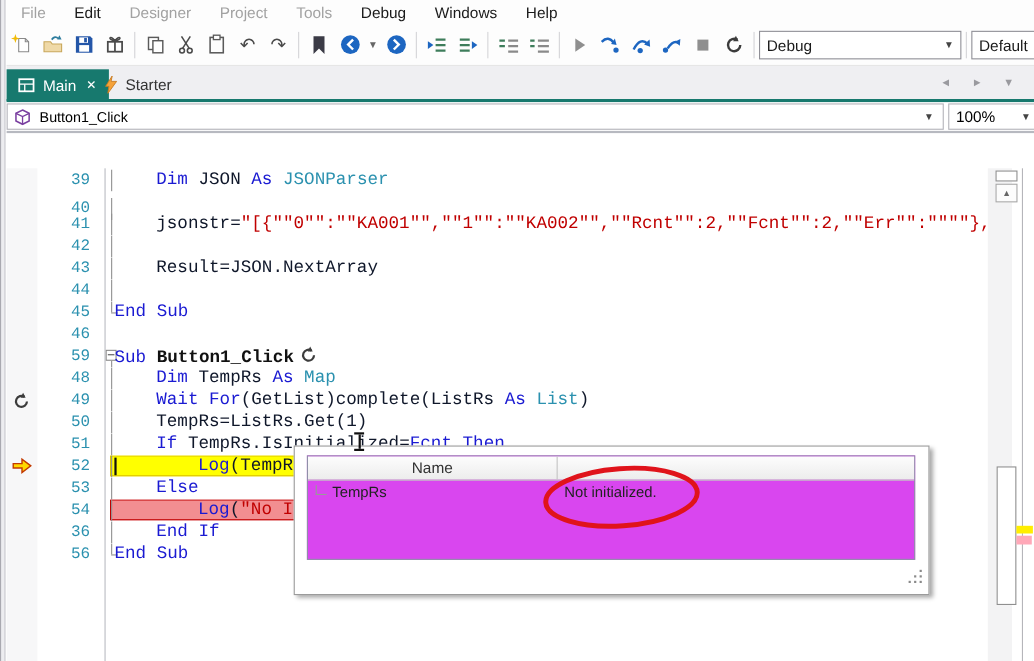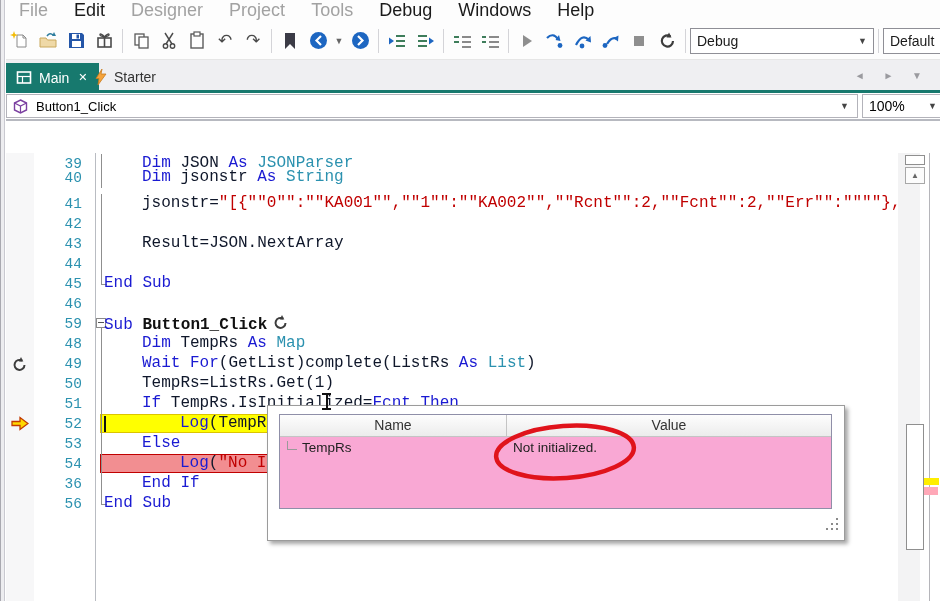--- a/index.html
+++ b/index.html
@@ -5,21 +5,21 @@
   html,body{margin:0;padding:0;}
   body{font-family:"Liberation Sans",sans-serif;background:#fff;}
   #app{position:relative;width:940px;height:601px;background:#fff;overflow:hidden;}
 
   
   #left-strip{position:absolute;left:0;top:0;width:5px;height:601px;background:#ededf0;
     border-right:1px solid #c9c9d0;border-left:1px solid #a9a9b0;box-sizing:border-box;z-index:3;}
 
   
   #menubar{position:absolute;left:6px;top:0;width:934px;height:22px;background:#fdfdfd;
-    display:flex;align-items:center;font-size:18px;}
+    display:flex;align-items:center;font-size:14px;}
   .menu-item{padding:2px 13px 3px 13px;color:#1a1a1a;cursor:default;}
   .menu-item.disabled{color:#a2a2a2;}
 
   
   #toolbar{position:absolute;left:6px;top:22px;width:934px;height:38px;background:#fdfdfd;
     display:flex;align-items:center;border-bottom:1px solid #e6e6e6;box-sizing:border-box;}
   .tb-btn{width:28px;height:28px;display:flex;align-items:center;justify-content:center;flex:0 0 auto;}
   .tb-btn.narrow{width:14px;}
   .tb-sep{width:1px;height:24px;background:#d4d4d8;margin:0 4px;flex:0 0 auto;}
   .tb-glyph{font-size:16px;color:#555;line-height:1;}
@@ -75,21 +75,21 @@
   #vscroll .splitter{position:absolute;left:7px;top:2px;width:20px;height:10px;background:#fff;border:1px solid #8f8f8f;box-sizing:border-box;}
   #vscroll .upbtn{position:absolute;left:7px;top:14px;width:20px;height:17px;background:#fcfcfc;border:1px solid #a8a8a8;
     box-sizing:border-box;color:#666;font-size:8px;text-align:center;line-height:15px;}
   #vscroll .thumb{position:absolute;left:8px;top:271px;width:18px;height:126px;background:#fff;border:1px solid #8f8f8f;box-sizing:border-box;}
   #right-border{position:absolute;left:923px;top:0;width:1px;height:480px;background:#b5b5ba;}
   .mark{position:absolute;z-index:5;}
 
   
   #popup{position:absolute;left:267px;top:405px;width:578px;height:136px;background:#fff;
     border:1px solid #9b9b9b;box-shadow:3px 3px 4px rgba(0,0,0,.35);box-sizing:border-box;z-index:10;}
-  #popup-table{position:absolute;left:11px;top:8px;width:553px;height:95px;border:1px solid #8f8fa8;box-sizing:border-box;background:#f9a8d4;}
+  #popup-table{position:absolute;left:11px;top:8px;width:553px;height:95px;border:1px solid #8f8fa8;box-sizing:border-box;background:#d946ef;}
   #popup-head{position:absolute;left:0;top:0;width:100%;height:22px;background:linear-gradient(#fdfdfd,#ececec);
     border-bottom:1px solid #c4c4c4;box-sizing:border-box;display:flex;}
   .pcol{font-size:14px;color:#333;text-align:center;line-height:21px;}
   .pcol-name{width:227px;border-right:1px solid #c4c4c4;box-sizing:border-box;}
   .pcol-value{flex:1;}
   .prow{position:absolute;left:0;top:24px;width:100%;height:20px;font-size:13.5px;color:#222;}
   .tree-elbow{position:absolute;left:7px;top:2px;width:9px;height:8px;border-left:1px solid #9a9a9a;border-bottom:1px solid #9a9a9a;}
   .prow .pname{position:absolute;left:22px;top:1px;}
   .prow .pvalue{position:absolute;left:233px;top:1px;}
   #grip{position:absolute;right:16px;bottom:10px;width:2px;height:2px;background:#8a8a8a;
@@ -329,26 +329,25 @@
     <div id="gutter-bg"></div>
     <div id="gutter-line"></div>
     <div id="rows-host">
         <div class="row" style="top: 1px;">
           <span class="ln">39</span>
           <span class="fold">
             <span class="vline"></span>
           </span>
           <span class="code" style="padding-left:38px"><span class="seg-k">Dim </span><span class="seg-n">JSON </span><span class="seg-k">As </span><span class="seg-t">JSONParser</span></span>
         </div>
-        <div class="row" style="top: 15px;">
+        <div class="row" style="top: 27px;">
           <span class="ln">40</span>
           <span class="fold">
             <span class="vline"></span>
           </span>
-          <span class="code" style="padding-left:38px"><span class="seg-k">Dim </span><span class="seg-n">jsonstr </span><span class="seg-k">As </span><span class="seg-t">String</span></span>
         </div>
         <div class="row" style="top: 41px;">
           <span class="ln">41</span>
           <span class="fold">
             <span class="vline"></span>
           </span>
           <span class="code" style="padding-left:38px"><span class="seg-n">jsonstr=</span><span class="seg-s">"[{""0"":""KA001"",""1"":""KA002"",""Rcnt"":2,""Fcnt"":2,""Err"":""""},{""0"</span></span>
         </div>
         <div class="row" style="top: 61px;">
           <span class="ln">42</span>
@@ -476,21 +475,20 @@
     </div>
     <div id="right-border"></div>
     <div class="mark" id="mark-yellow" style="left: 918px; top: 325px; width: 15px; height: 7px; background: rgb(255, 238, 0);"></div>
     <div class="mark" id="mark-pink" style="left: 918px; top: 334px; width: 14px; height: 8px; background: rgb(255, 168, 184);"></div>
   </div>
 
   <div id="popup">
     <div id="popup-table">
       <div id="popup-head">
         <div class="pcol pcol-name">Name</div>
-        <div class="pcol pcol-value">Value</div>
       </div>
       <div class="prow">
         <span class="tree-elbow"></span>
         <span class="pname">TempRs</span>
         <span class="pvalue">Not initialized.</span>
       </div>
     </div>
     <div id="grip"></div>
   </div>
 

